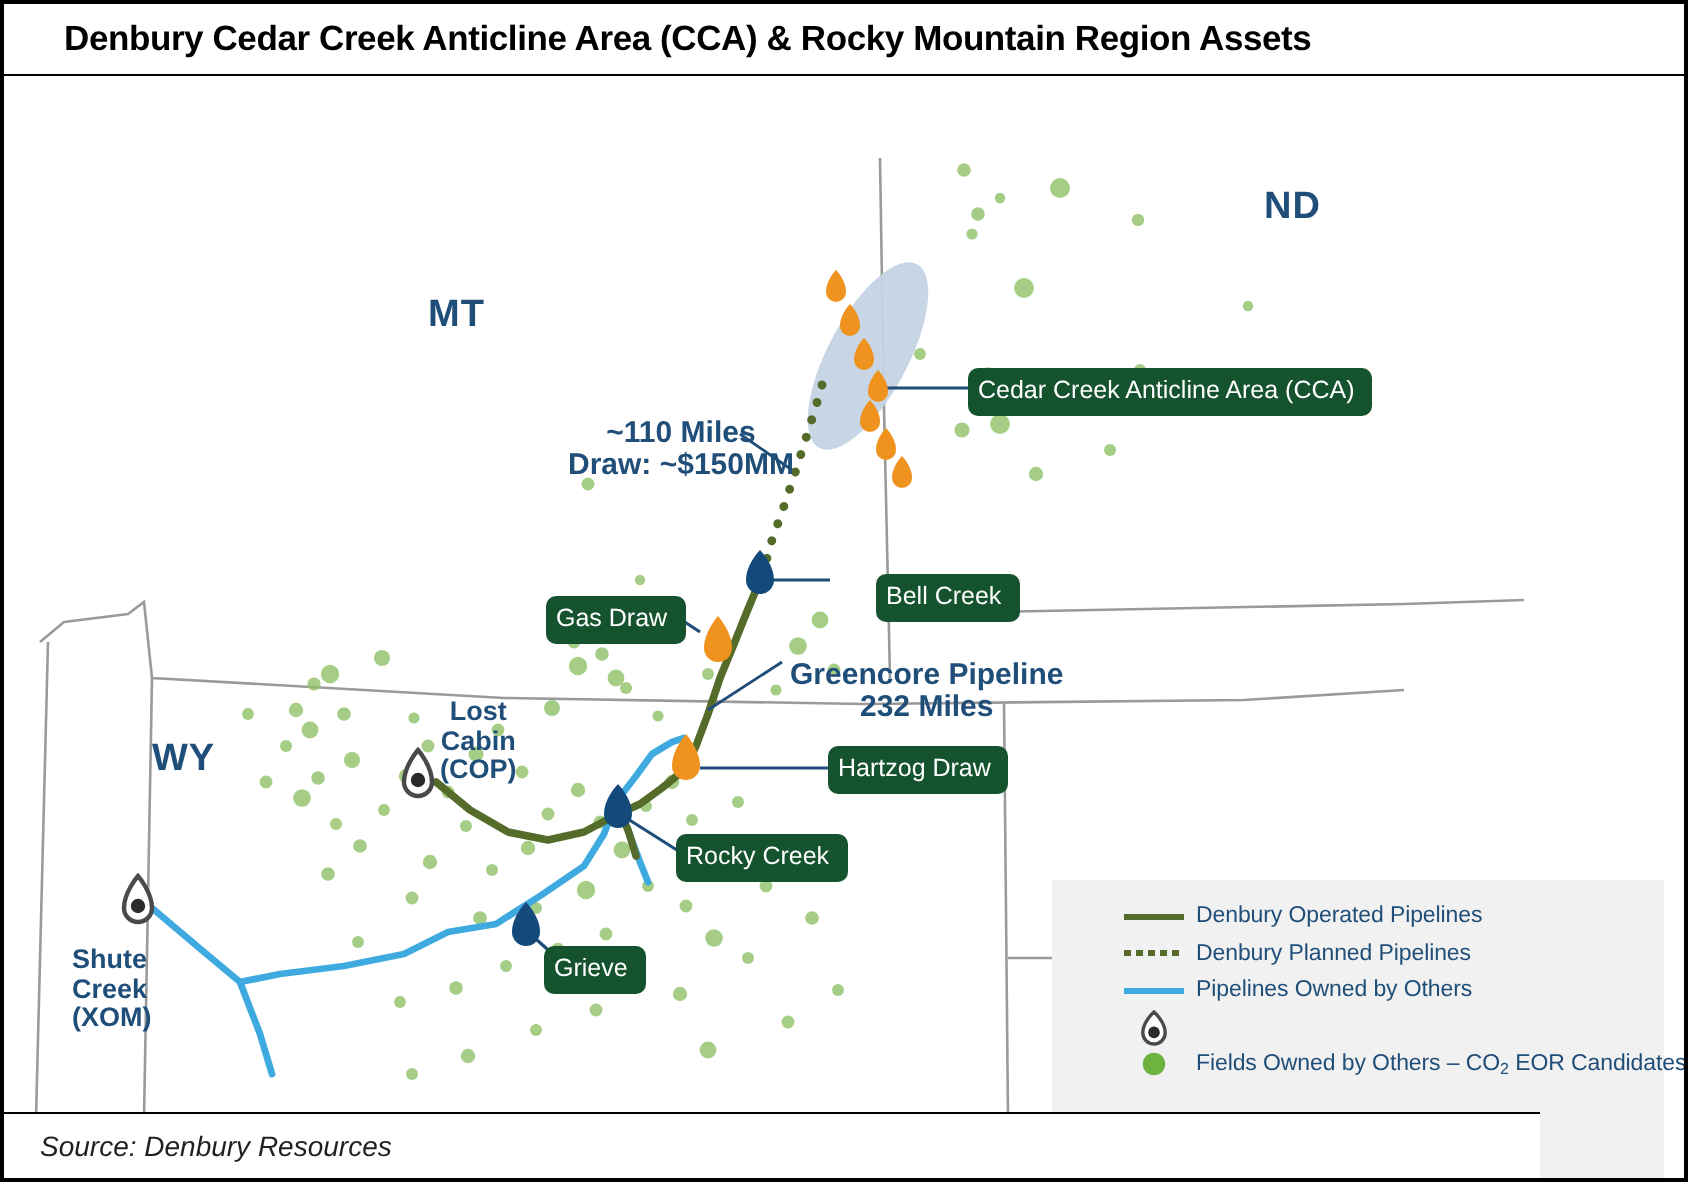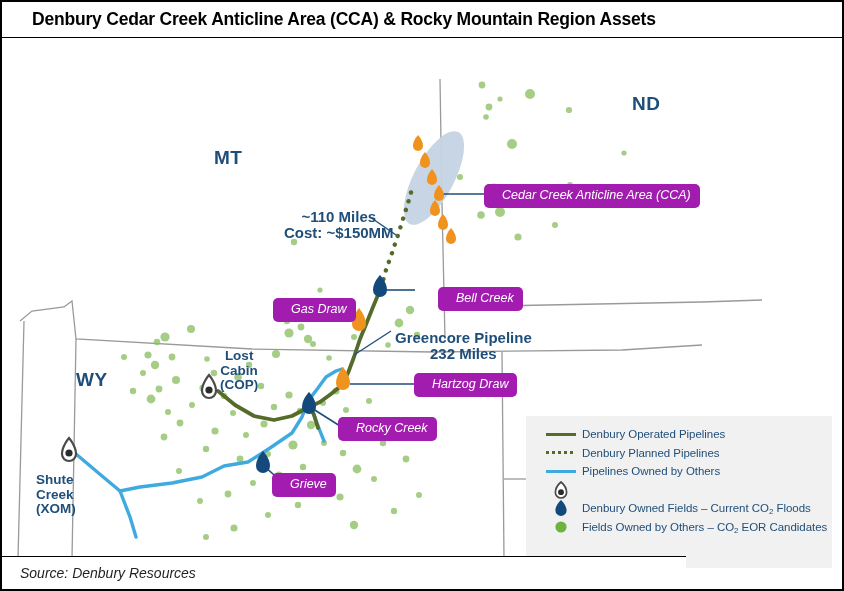--- a/index.html
+++ b/index.html
@@ -20,72 +20,71 @@
     border-bottom:1px solid #000000;
     background:#ffffff;
   }
   #title-text{
     font-family:"Liberation Sans", sans-serif;
     font-size:17.5px;font-weight:bold;color:#000000;
     letter-spacing:-0.2px;white-space:nowrap;
   }
   
   #source-bar{
-    position:absolute;left:0;bottom:0;width:684px;height:33px;
+    position:absolute;left:0;bottom:0;width:768px;height:33px;
     display:flex;align-items:center;
     box-sizing:border-box;padding-left:18px;
     border-top:1px solid #000000;
     background:#ffffff;
   }
   #source-text{
     font-family:"Liberation Sans", sans-serif;
     font-size:14px;font-style:italic;color:#231f20;
   }
   
   #map-canvas{
     position:absolute;left:0;top:37px;width:840px;height:520px;
     background:#ffffff;
   }
   #map-svg{position:absolute;left:0;top:0;width:840px;height:520px;}
 
   
   .callout{
     position:absolute;
-    background:#a21caf;
+    background:#14532d;
     color:#ffffff;
     border-radius:5px;
     font-family:"Liberation Sans", sans-serif;
     font-size:12.5px;
     font-weight:normal;
     line-height:1;
-    padding:5px 9px 6px 18px;
+    padding:5px 9px 6px 5px;
     white-space:nowrap;
     box-sizing:border-box;
-    font-style:italic;
   }
   
   .maptext{
     position:absolute;
     color:#1f4e79;
     font-family:"Liberation Sans", sans-serif;
     font-weight:bold;
     white-space:nowrap;
     line-height:1.08;
   }
   .state-label{font-size:19px;letter-spacing:0.5px;}
   .note-label{font-size:15px;text-align:center;}
   .site-label{font-size:13.5px;}
 
   
   #legend{
-    position:absolute;left:524px;top:377px;
+    position:absolute;left:524px;top:401px;
     width:306px;height:152px;
     background:#f1f1f1;
     box-sizing:border-box;
-    padding:9px 8px 6px 14px;
+    padding:9px 8px 6px 30px;
     text-align:center;
   }
   .legend-row{
     display:flex;align-items:center;
     height:18.5px;
   }
   .legend-key{
     width:42px;min-width:42px;
     display:flex;align-items:center;justify-content:center;
     height:18px;
@@ -322,21 +321,21 @@
         <circle cx="67" cy="414" r="3.6" fill="#2b2b2b"></circle>
       </g>
     </svg>
 
     <div class="maptext state-label" style="left:212px;top:109px;">MT</div>
     <div class="maptext state-label" style="left:630px;top:55px;">ND</div>
     <div class="maptext state-label" style="left:74px;top:331px;">WY</div>
 
     <div class="maptext note-label" style="left:282px;top:170px;">
       <div>~110 Miles</div>
-      <div>Cost: ~$150MM</div>
+      <div>Draw: ~$150MM</div>
     </div>
 
     <div class="maptext note-label" style="left:393px;top:291px;">
       <div>Greencore Pipeline</div>
       <div>232 Miles</div>
     </div>
 
     <div class="maptext site-label" style="left:218px;top:310px;text-align:center;">
       <div>Lost</div>
       <div>Cabin</div>
@@ -386,30 +385,20 @@
 
       <div class="legend-row">
         <span class="legend-key">
           <svg width="14" height="18" viewBox="0 0 14 18">
             <path d="M1.4 11.4 c0,-5.6 5.6,-10.4 5.6,-10.4 c0,0 5.6,4.8 5.6,10.4 a5.6,5.6 0 0 1 -11.2,0 z" fill="#ffffff" stroke="#4a4a4a" stroke-width="1.7"></path>
             <circle cx="7" cy="11.2" r="2.9" fill="#2b2b2b"></circle>
           </svg>
         </span>
       </div>
 
-      <div class="legend-row">
-        <span class="legend-key">
-          <svg width="14" height="18" viewBox="0 0 14 18">
-            <path d="M1.4 11.4 c0,-5.6 5.6,-10.4 5.6,-10.4 c0,0 5.6,4.8 5.6,10.4 a5.6,5.6 0 0 1 -11.2,0 z" fill="#14497b"></path>
-          </svg>
-        </span>
-        <span class="legend-text">
-          <span>Denbury Owned Fields – Current CO</span><sub>2</sub><span> Floods</span>
-        </span>
-      </div>
 
 
       <div class="legend-row">
         <span class="legend-key">
           <svg width="14" height="14" viewBox="0 0 14 14">
             <circle cx="7" cy="7" r="5.6" fill="#6cb33f"></circle>
           </svg>
         </span>
         <span class="legend-text">
           <span>Fields Owned by Others – CO</span><sub>2</sub><span> EOR Candidates</span>

